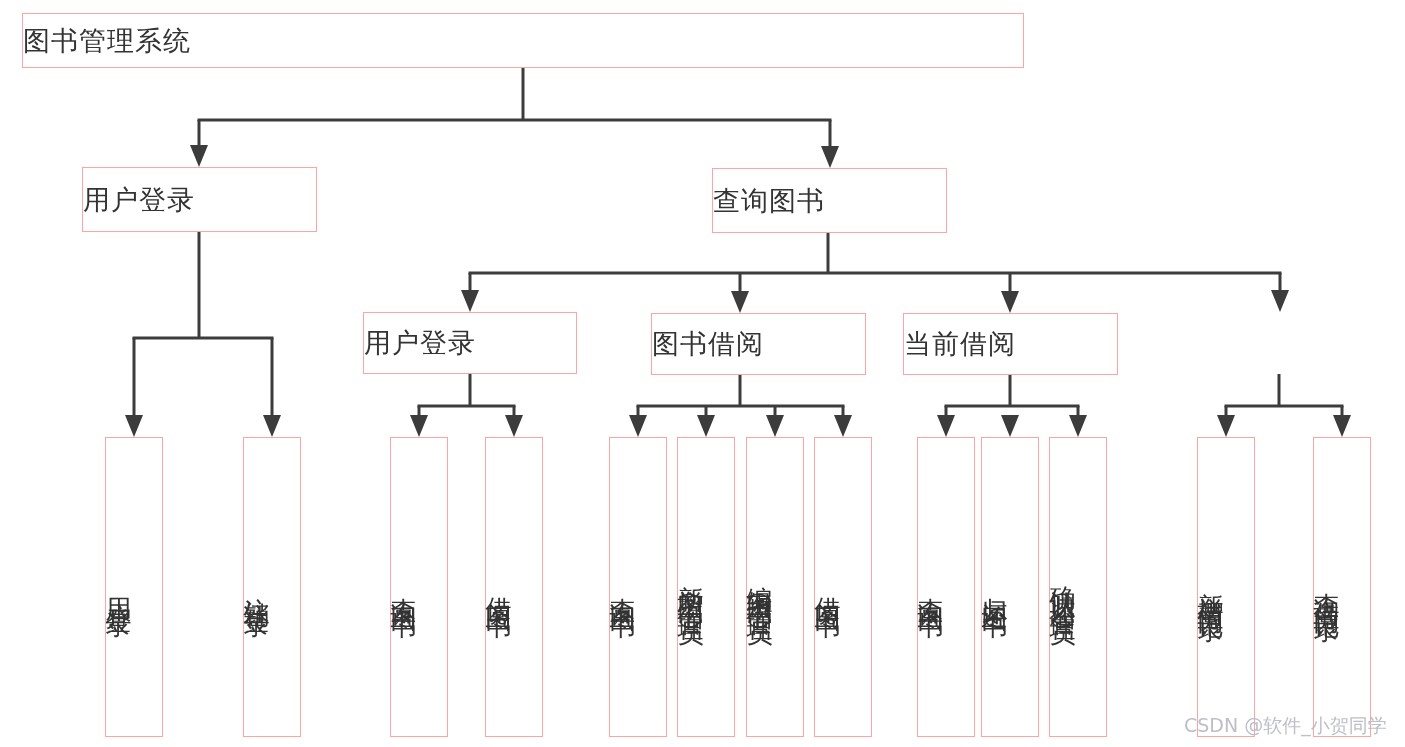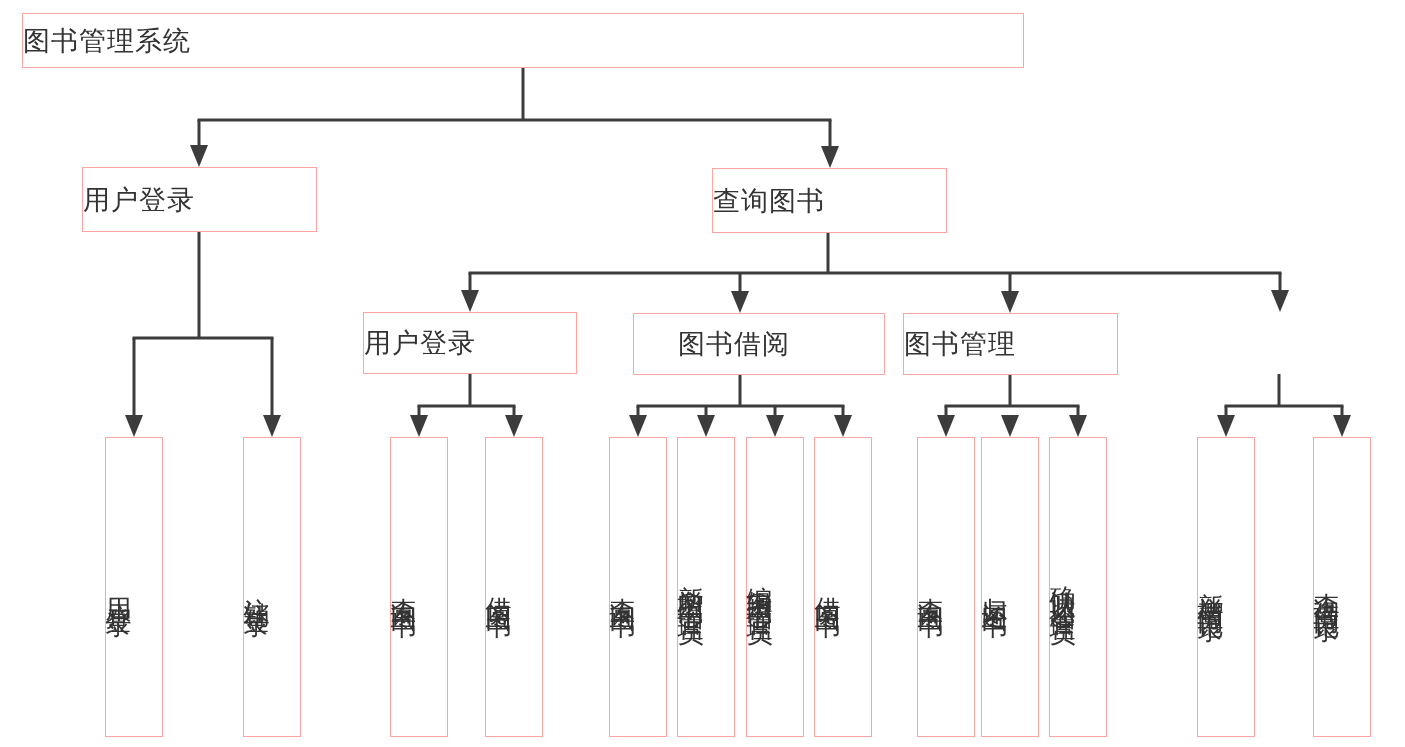--- a/index.html
+++ b/index.html
@@ -34,21 +34,21 @@
     font-size:26px;
     letter-spacing:5px;
     line-height:1;
     color:#333333;
     white-space:nowrap;
   }
   .root-node   {left:22px;  top:13px;  width:1002px; height:55px;}
   .n-user-login{left:82px;  top:167px; width:235px;  height:65px;}
   .n-book-mgmt {left:712px; top:168px; width:235px;  height:65px;}
   .n-new-book  {left:363px; top:312px; width:214px;  height:62px;}
-  .n-book-borrow{left:633px;top:313px; width:252px;  height:62px;padding-left:44px;}
+  .n-book-borrow{left:651px;top:313px; width:215px;  height:62px;}
   .n-cur-borrow{left:903px; top:313px; width:215px;  height:62px;}
   .n-rec       {left:1172px;top:312px; width:215px;  height:62px;}
   .leaf{top:437px;width:58px;height:300px;}
   .lf-1{left:105px;} .lf-2{left:243px;}
   .lf-3{left:390px;} .lf-4{left:485px;}
   .lf-5{left:609px;} .lf-6{left:677px;} .lf-7{left:746px;} .lf-8{left:814px;}
   .lf-9{left:917px;} .lf-10{left:981px;} .lf-11{left:1049px;}
   .lf-12{left:1197px;} .lf-13{left:1313px;}
   .watermark{
     position:absolute;
@@ -145,21 +145,21 @@
     <span class="h-label">查询图书</span>
   </div>
 
   <div class="node n-new-book">
     <span class="h-label">用户登录</span>
   </div>
   <div class="node n-book-borrow">
     <span class="h-label">图书借阅</span>
   </div>
   <div class="node n-cur-borrow">
-    <span class="h-label">图书管理</span>
+    <span class="h-label">当前借阅</span>
   </div>
 
   <div class="node leaf lf-1">
     <span class="v-label">用户登录</span>
   </div>
   <div class="node leaf lf-2">
     <span class="v-label">注销登录</span>
   </div>
 
   <div class="node leaf lf-3">
@@ -192,14 +192,15 @@
     <span class="v-label">确认归还（管理员）</span>
   </div>
 
   <div class="node leaf lf-12">
     <span class="v-label">新增借阅记录</span>
   </div>
   <div class="node leaf lf-13">
     <span class="v-label">查询借阅记录</span>
   </div>
 
+  <div class="watermark">CSDN @软件_小贺同学</div>
 
 </div>
 
 </body></html>

